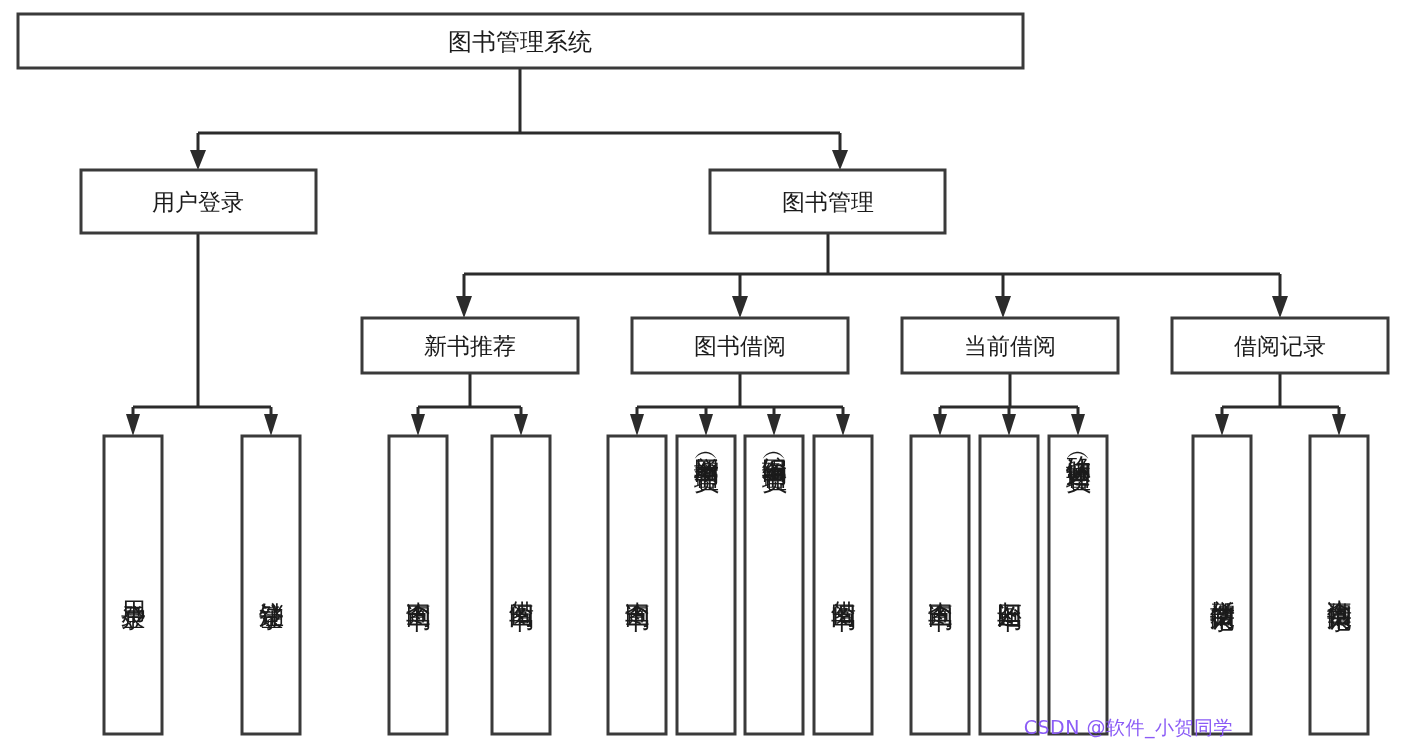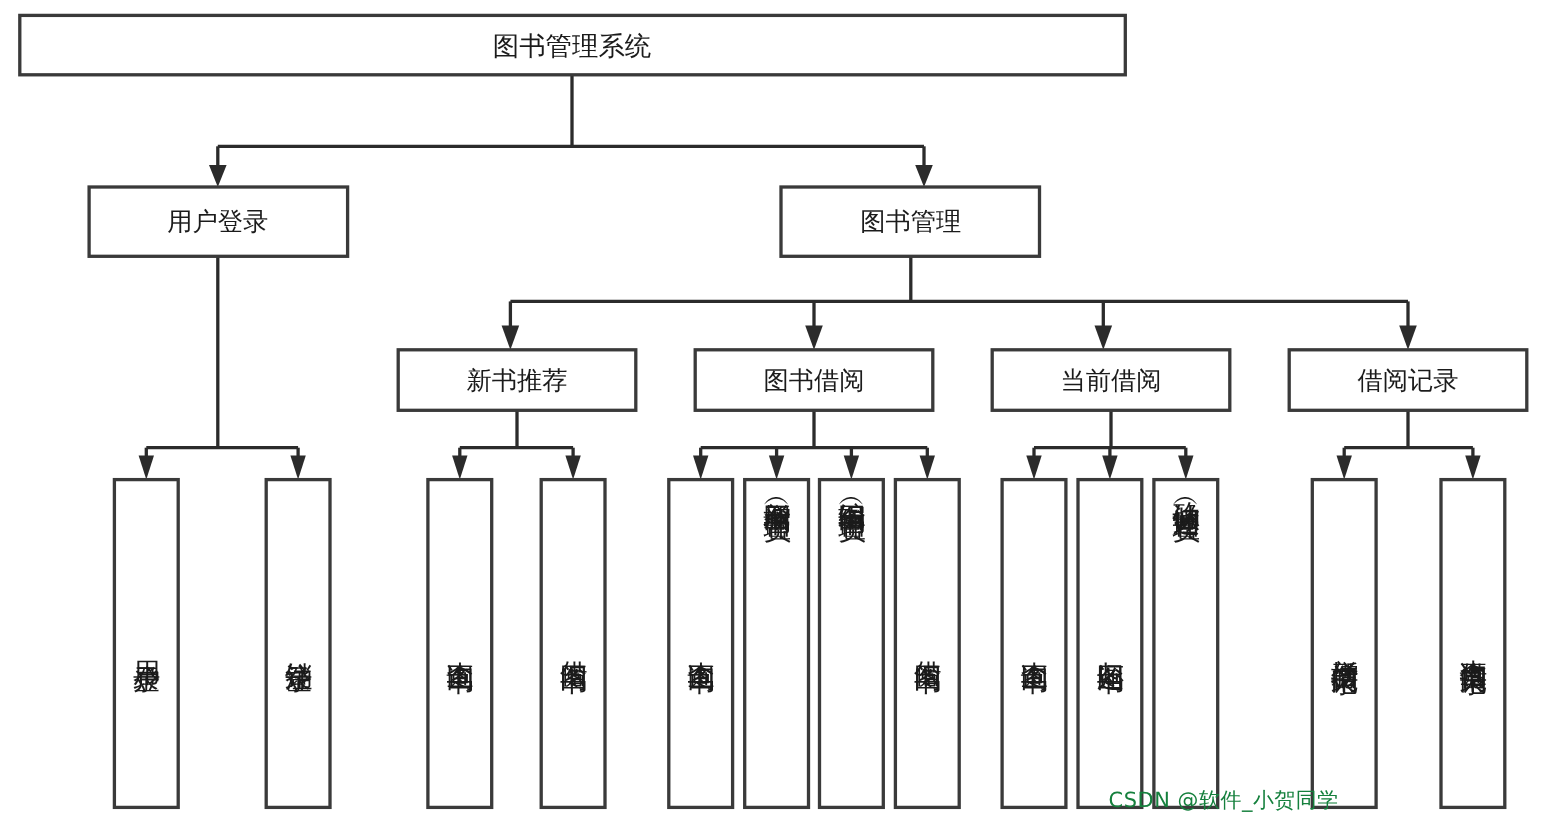--- a/index.html
+++ b/index.html
@@ -65,25 +65,25 @@
     text-orientation: upright;
     font-family: "DejaVu Sans", "Liberation Sans", sans-serif;
     font-size: 25px;
     line-height: 1.12;
     letter-spacing: 2px;
     color: #1b1b1b;
     white-space: nowrap;
   }
   .watermark {
     position: absolute;
-    right: 28px;
+    right: 12px;
     bottom: 6px;
     font-family: "DejaVu Sans", "Liberation Sans", sans-serif;
     font-size: 19px;
-    color: #15803d;
+    color: #8b5cf6;
     letter-spacing: 0.5px;
     white-space: nowrap;
   }
 </style>
 </head>
 <body>
 
 <div id="diagram-root">
 
   <svg id="diagram-canvas" viewBox="0 0 1405 747" xmlns="http://www.w3.org/2000/svg">

